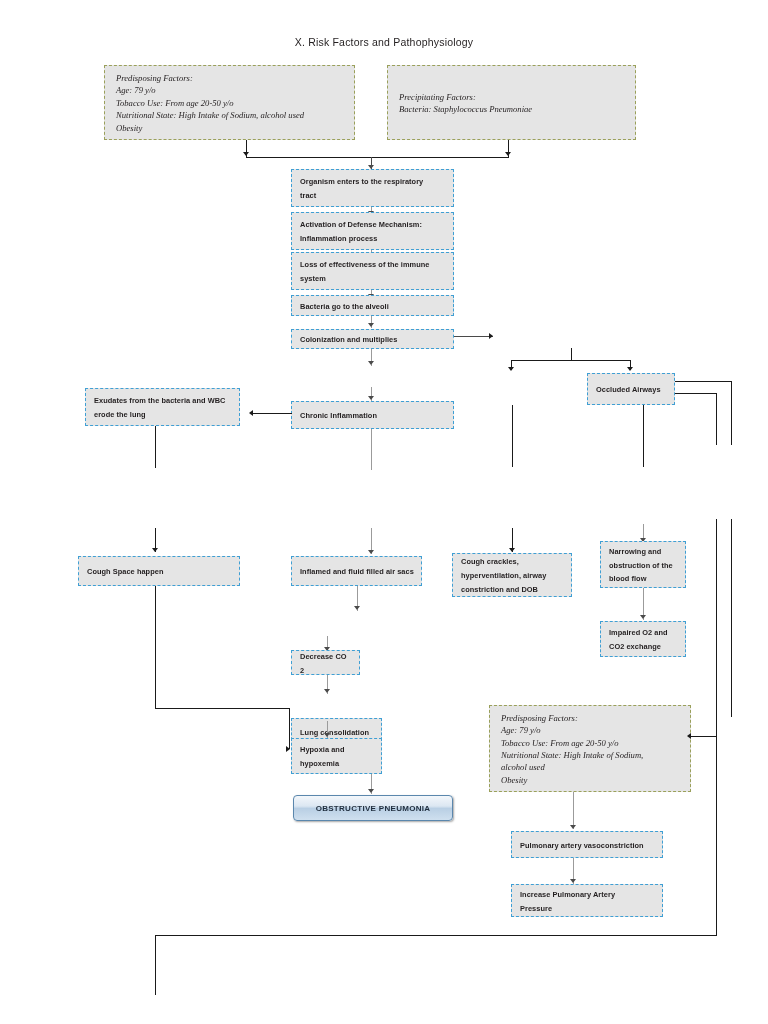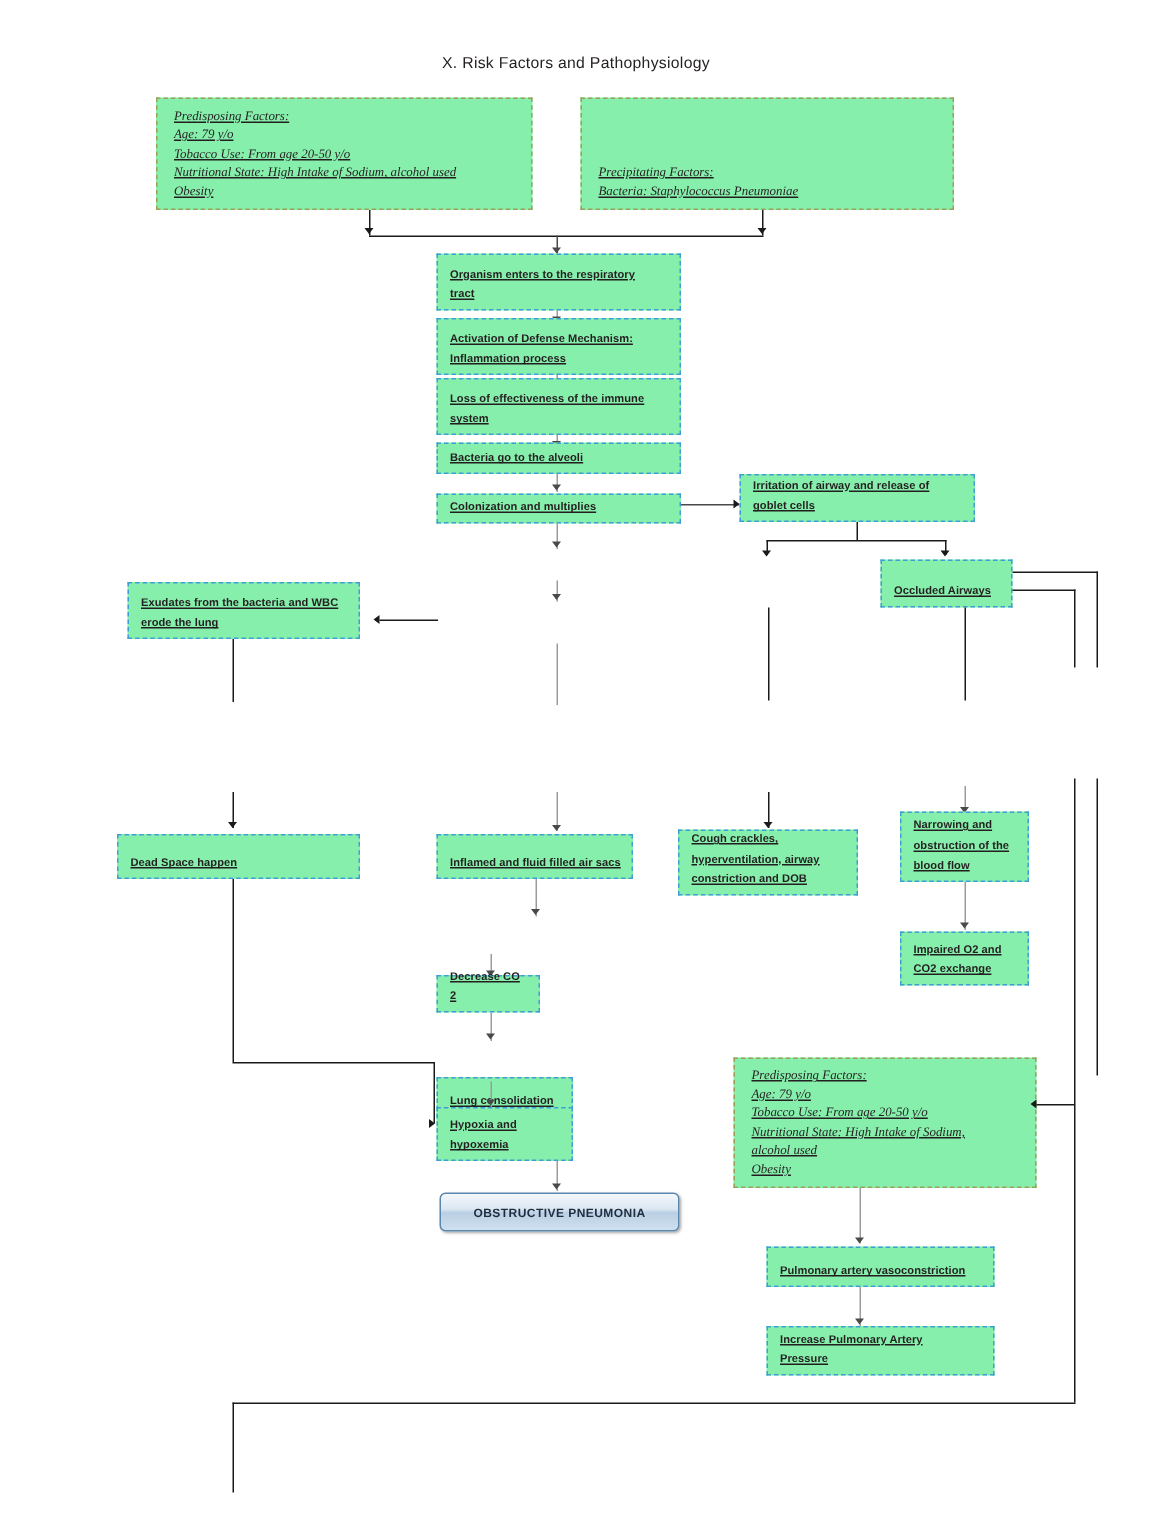--- a/index.html
+++ b/index.html
@@ -25,24 +25,23 @@
     text-align: center;
     font-size: 10.5px;
     color: #231f20;
     font-family: "Liberation Sans", sans-serif;
     letter-spacing: 0.2px;
   }
   
   .node {
     position: absolute;
     box-sizing: border-box;
-    background: #86efac;
+    background: #e5e5e5;
     display: flex;
-    align-items: flex-end;
-    text-decoration: underline;
+    align-items: center;
   }
   .node .txt {
     display: block;
     width: 100%;
     white-space: pre-line;
   }
   
   .blue {
     border: 1px dashed #3f9fd4;
     color: #231f20;
@@ -170,28 +169,27 @@
 
   <div class="node blue" style="left:291px; top:329px; width:163px; height:20px;">
     <span class="txt">Colonization and multiplies</span>
   </div>
   <div class="ln grey v" style="left:371px; top:349px; height:17px;"></div>
   <div class="arw down" style="left:368px; top:361px;"></div>
 
   <div class="ln h" style="left:454px; top:336px; width:39px;"></div>
   <div class="arw right" style="left:489px; top:333px;"></div>
 
-  <div class="node blue" style="left:493px; top:316px; width:157px; height:32px;">
-    <span class="txt">Irritation of airway and release of
-goblet cells</span>
-  </div>
 
   <div class="ln grey v" style="left:371px; top:387px; height:14px;"></div>
   <div class="arw down" style="left:368px; top:396px;"></div>
 
+  <div class="node blue" style="left:291px; top:401px; width:163px; height:28px;">
+    <span class="txt">Chronic Inflammation</span>
+  </div>
 
   <div class="ln thick h" style="left:253px; top:413px; width:39px;"></div>
   <div class="arw left" style="left:249px; top:410px;"></div>
 
   <div class="node blue" style="left:85px; top:388px; width:155px; height:38px;">
     <span class="txt">Exudates from the bacteria and WBC
 erode the lung</span>
   </div>
 
   <div class="ln thick v" style="left:571px; top:348px; height:12px;"></div>
@@ -222,21 +220,21 @@
   <div class="arw down" style="left:368px; top:550px;"></div>
   <div class="ln thick v" style="left:512px; top:528px; height:24px;"></div>
   <div class="arw down dark" style="left:509px; top:548px;"></div>
   <div class="ln grey v" style="left:643px; top:524px; height:20px;"></div>
   <div class="arw down" style="left:640px; top:538px;"></div>
 
   <div class="ln thick v" style="left:716px; top:519px; height:416px;"></div>
   <div class="ln thick v" style="left:731px; top:519px; height:198px;"></div>
 
   <div class="node blue" style="left:78px; top:556px; width:162px; height:30px;">
-    <span class="txt">Dead Space happen</span>
+    <span class="txt">Cough Space happen</span>
   </div>
   <div class="ln thick v" style="left:155px; top:586px; height:122px;"></div>
   <div class="ln thick h" style="left:155px; top:708px; width:135px;"></div>
   <div class="ln thick v" style="left:289px; top:708px; height:41px;"></div>
   <div class="arw right" style="left:286px; top:746px;"></div>
 
   <div class="node blue" style="left:291px; top:556px; width:131px; height:30px;">
     <span class="txt">Inflamed and fluid filled air sacs</span>
   </div>
   <div class="ln grey v" style="left:357px; top:586px; height:25px;"></div>

